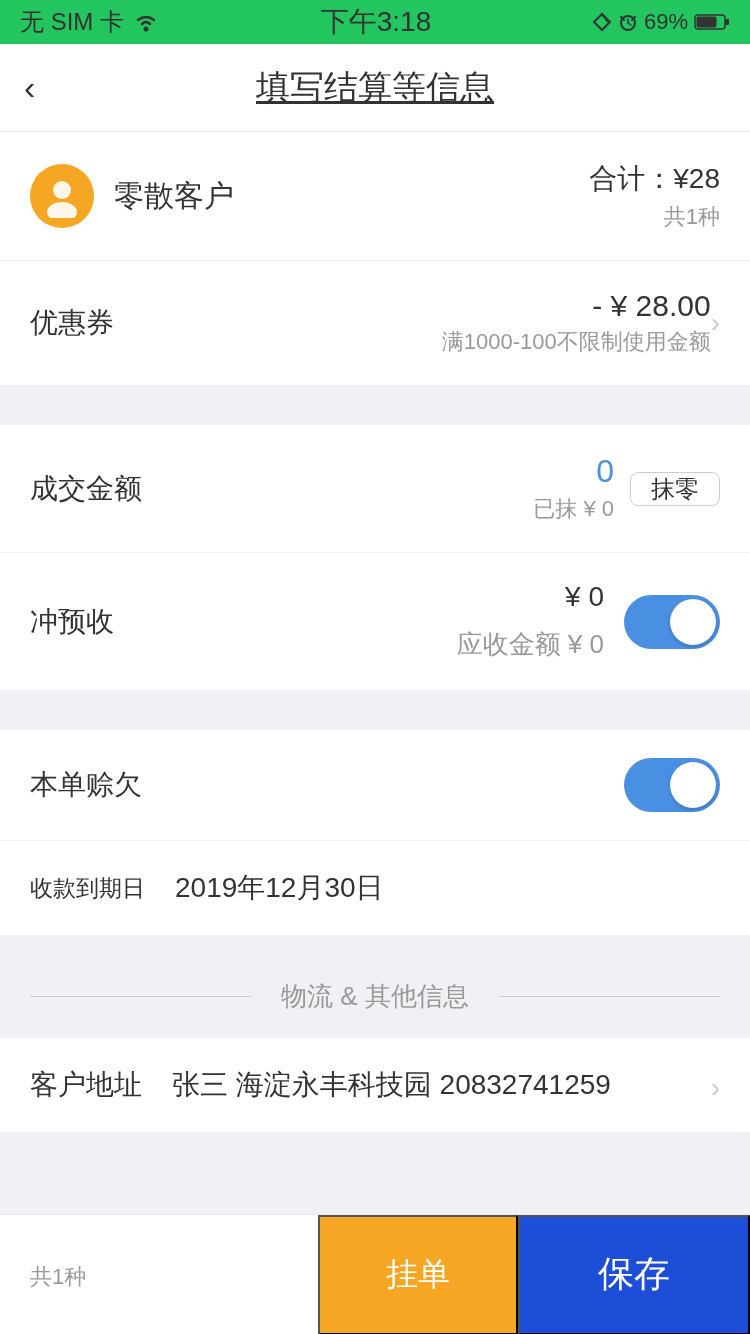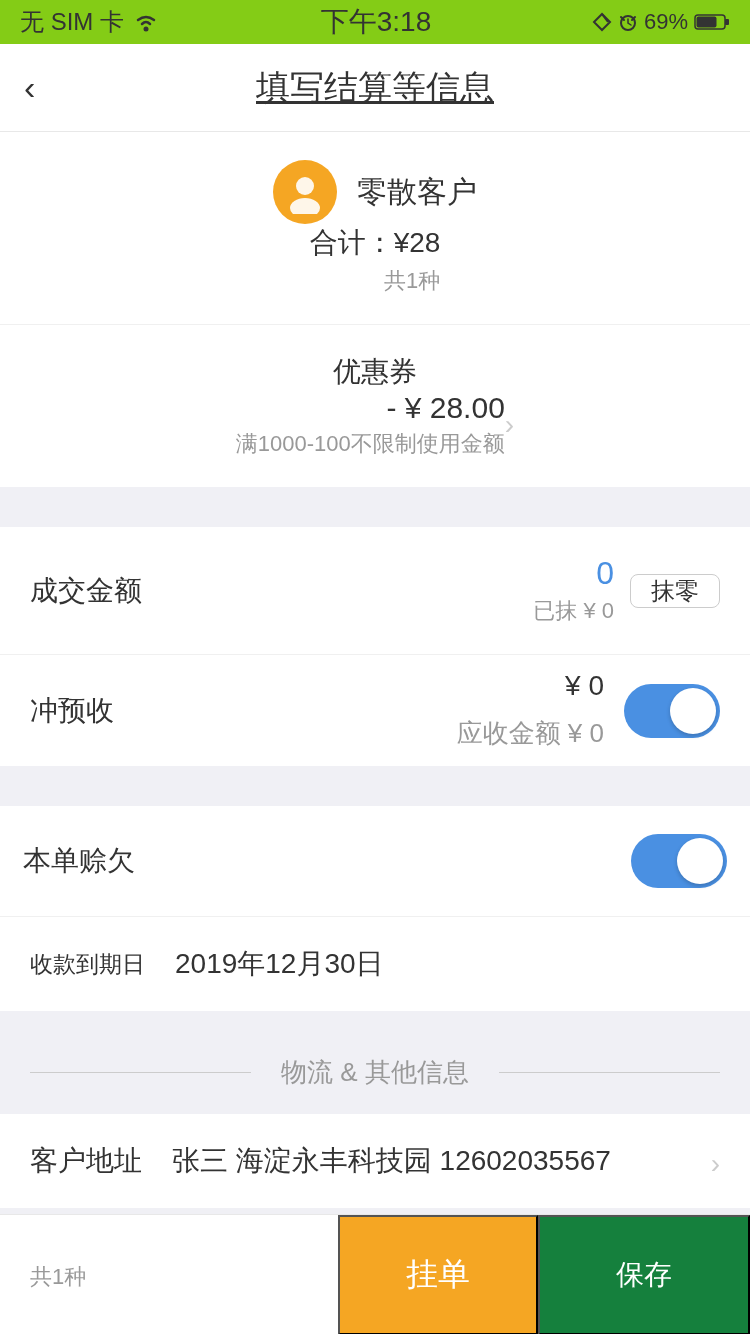--- a/index.html
+++ b/index.html
@@ -9,21 +9,21 @@
       min-height: 1334px;
       font-family: -apple-system, "PingFang SC", "Helvetica Neue", sans-serif;
       background: #f0f0f5;
       font-size: 28px;
       color: #333;
     }
 
     
     .status-bar {
       height: 44px;
-      background: #84cc16;
+      background: #22c55e;
       display: flex;
       align-items: center;
       justify-content: space-between;
       padding: 16px 20px;
       font-size: 24px;
       color: #333;
     }
     .status-left { display: flex; align-items: center; gap: 8px; }
     .status-center { font-size: 28px; font-weight: 500; }
     .status-right { display: flex; align-items: center; gap: 6px; font-size: 22px; }
@@ -58,21 +58,20 @@
       margin-bottom: 20px;
     }
 
     
     .customer-row {
       display: flex;
       align-items: center;
       justify-content: space-between;
       padding: 28px 30px;
       background: #fff;
-      flex-direction: column;
     }
     .customer-left { display: flex; align-items: center; gap: 20px; }
     .customer-avatar {
       width: 64px;
       height: 64px;
       border-radius: 50%;
       background: #f5a623;
       display: flex;
       align-items: center;
       justify-content: center;
@@ -84,21 +83,20 @@
     .customer-count { font-size: 22px; color: #999; margin-top: 4px; }
 
     
     .coupon-row {
       display: flex;
       align-items: center;
       justify-content: space-between;
       padding: 28px 30px;
       background: #fff;
       border-top: 1px solid #f0f0f0;
-      flex-direction: column;
     }
     .coupon-label { font-size: 28px; color: #333; }
     .coupon-right { display: flex; align-items: center; gap: 0; }
     .coupon-info { text-align: right; }
     .coupon-amount { font-size: 30px; color: #333; font-weight: 500; }
     .coupon-desc { font-size: 22px; color: #999; margin-top: 4px; }
     .chevron-right { font-size: 28px; color: #ccc; }
 
     
     .divider-section {
@@ -132,21 +130,21 @@
       cursor: pointer;
     }
     .amount-sub { font-size: 22px; color: #999; text-align: right; margin-top: 4px; }
     .row-right-col { text-align: right; }
 
     
     .offset-row {
       display: flex;
       align-items: center;
       justify-content: space-between;
-      padding: 15px 30px;
+      padding: 28px 30px;
       background: #fff;
       border-top: 1px solid #f0f0f0;
     }
     .offset-right { display: flex; align-items: center; gap: 20px; }
     .offset-amounts { text-align: right; }
     .offset-main { font-size: 28px; color: #333; }
     .offset-sub { font-size: 26px; color: #999; margin-top: 14px; }
 
     
     .toggle {
@@ -167,21 +165,21 @@
       top: 4px;
       right: 4px;
       box-shadow: 0 2px 4px rgba(0,0,0,0.2);
     }
 
     
     .debit-row {
       display: flex;
       align-items: center;
       justify-content: space-between;
-      padding: 28px 23px;
+      padding: 28px 30px;
       background: #fff;
     }
     .debit-label { font-size: 28px; color: #333; }
 
     
     .due-date-row {
       display: flex;
       align-items: center;
       padding: 28px 30px;
       background: #fff;
@@ -250,27 +248,27 @@
       height: 120px;
       background: #f5a623;
       display: flex;
       align-items: center;
       justify-content: center;
       font-size: 32px;
       color: #fff;
       cursor: pointer;
     }
     .btn-save {
-      width: 212px;
+      width: 232px;
       height: 120px;
-      background: #15803d;
+      background: #1d4ed8;
       display: flex;
       align-items: center;
       justify-content: center;
-      font-size: 28px;
+      font-size: 36px;
       color: #fff;
       cursor: pointer;
     }
   </style>
 </head>
 <body>
 
 <div class="status-bar">
   <div class="status-left">
     <span>无 SIM 卡</span>
@@ -382,21 +380,21 @@
 
 <div class="logistics-section">
   <div class="logistics-line"></div>
   <span class="logistics-text">物流 &amp; 其他信息</span>
   <div class="logistics-line"></div>
 </div>
 
 <div class="section">
   <div class="address-row">
     <span class="address-label">客户地址</span>
-    <span class="address-value">张三 海淀永丰科技园 12602035567</span>
+    <span class="address-value">张三 海淀永丰科技园 20832741259</span>
     <span class="address-chevron">›</span>
   </div>
 </div>
 
 <div class="content-spacer"></div>
 
 <div class="bottom-bar">
   <div class="bottom-summary">
     <div class="bottom-count">共1种</div>
   </div>

